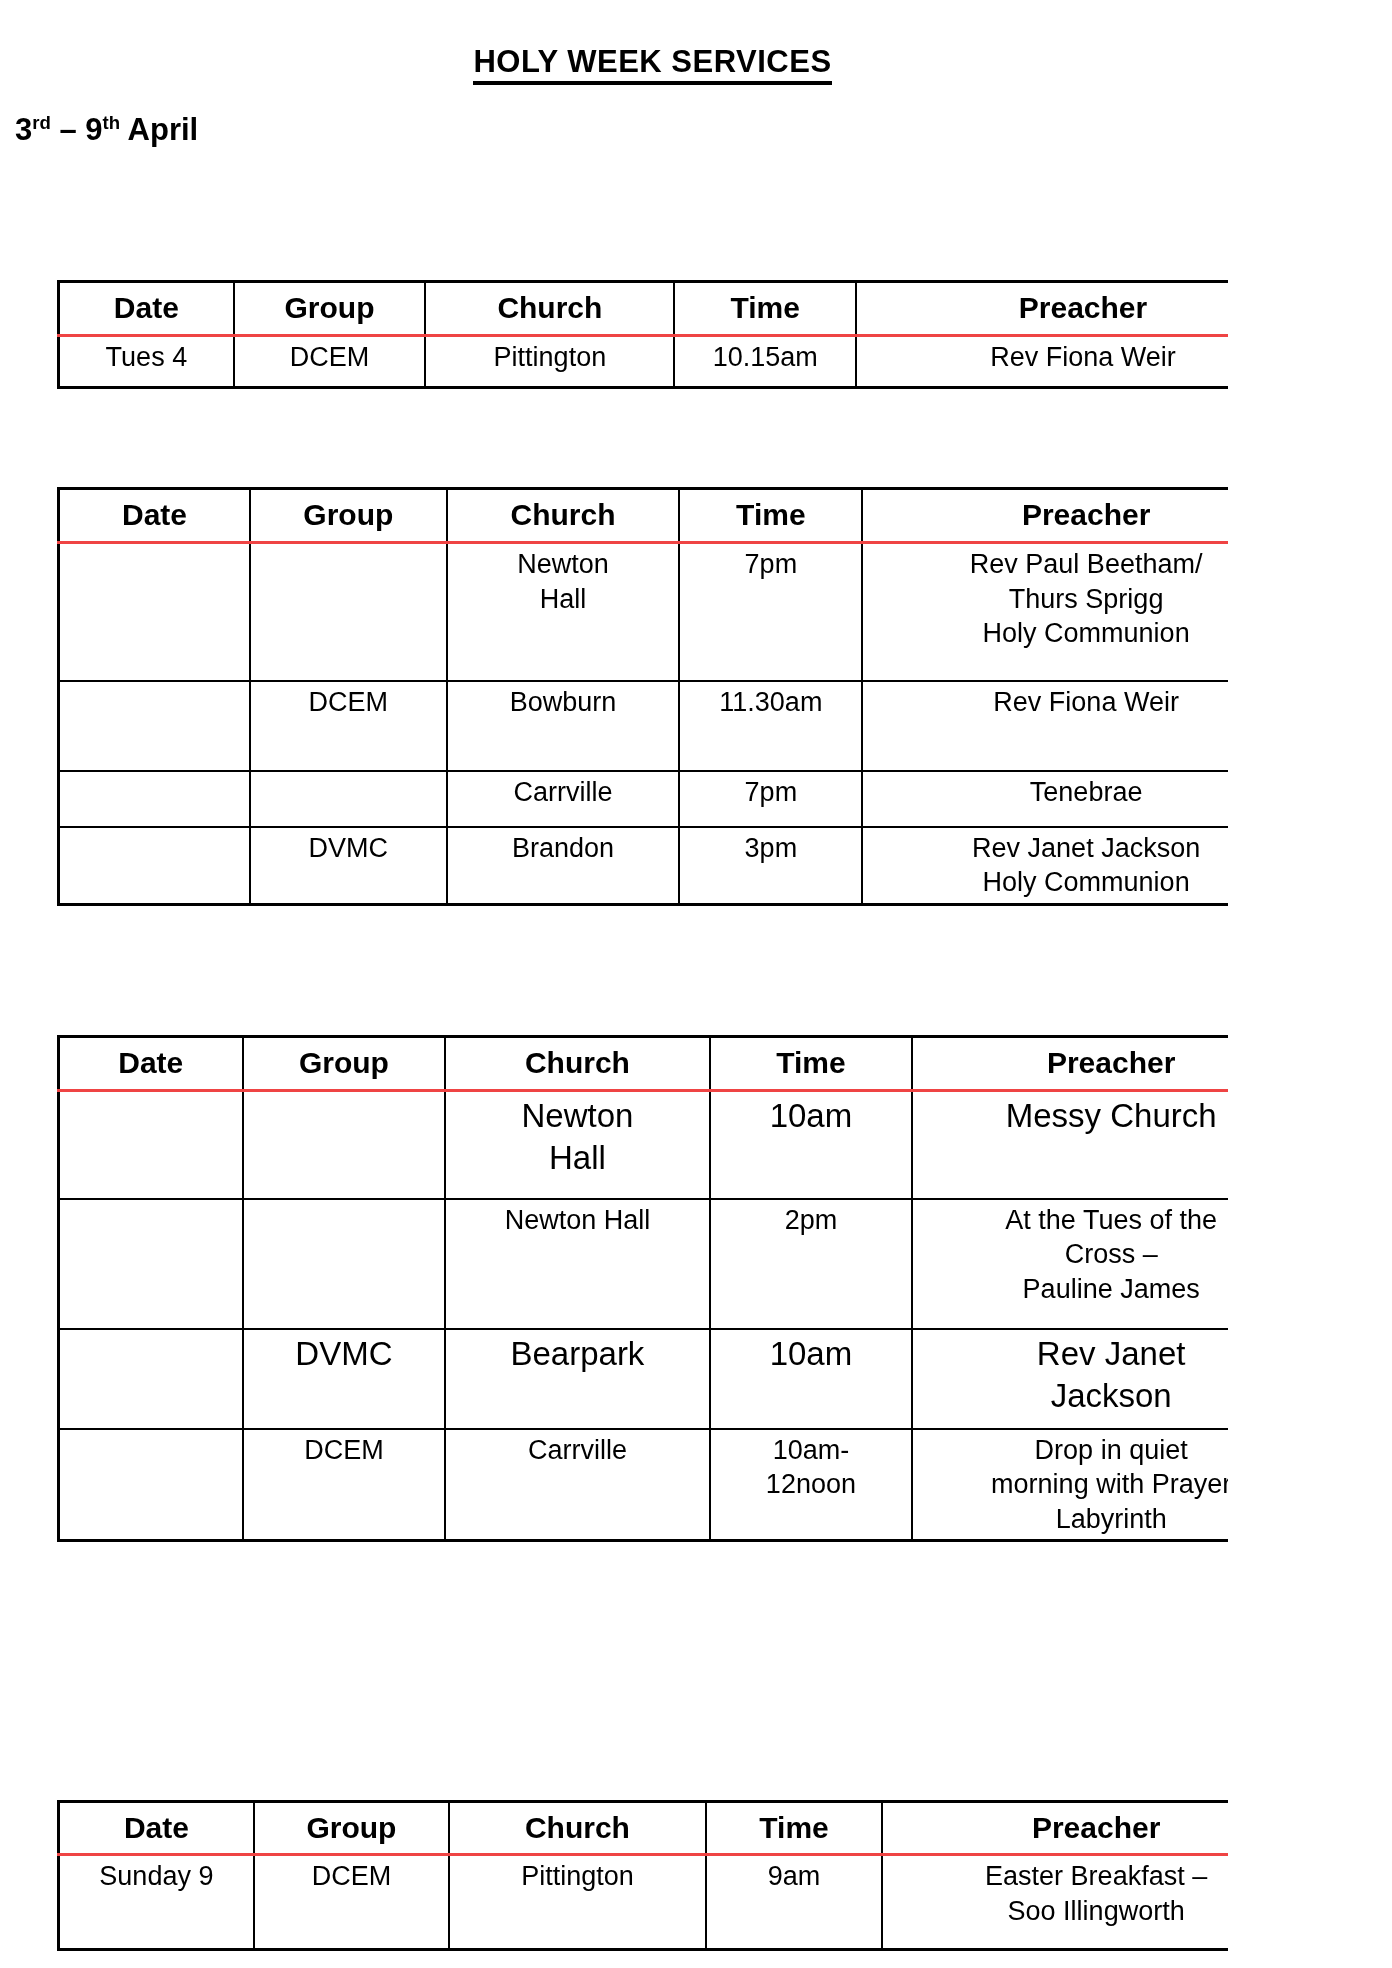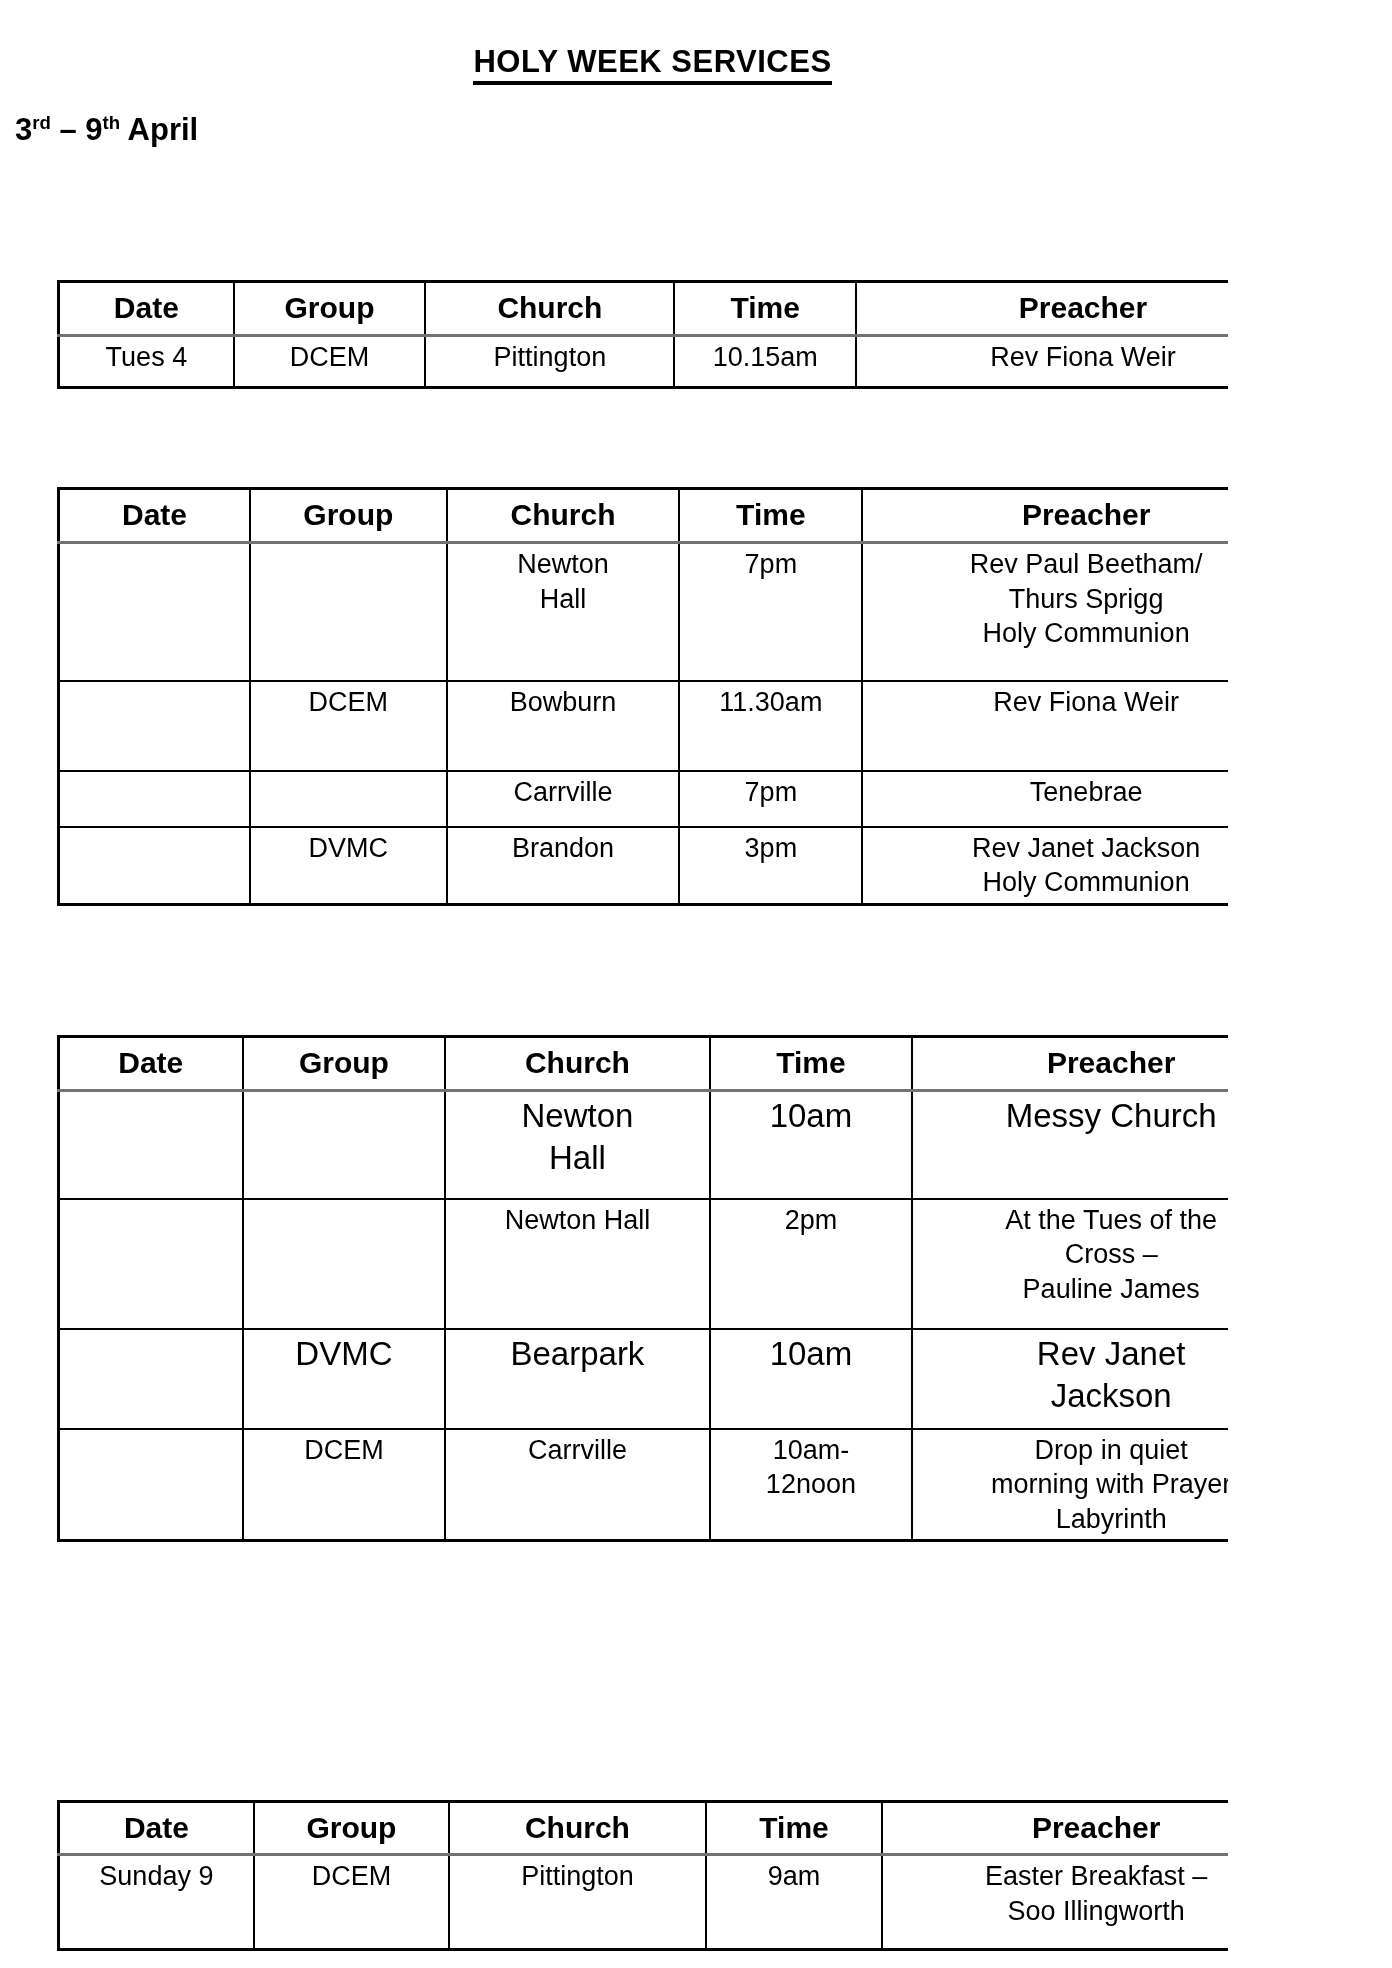--- a/index.html
+++ b/index.html
@@ -29,21 +29,21 @@
     border:3px solid #000;
   }
   th,td{
     border:2px solid #000;
     text-align:center;vertical-align:top;
     padding:3px 4px;
     font-size:27px;line-height:1.28;
     white-space:pre-line;
     overflow:hidden;
   }
-  th{font-weight:bold;font-size:30px;vertical-align:middle;border-bottom:3px solid #737373;padding:6px 4px;}
+  th{font-weight:bold;font-size:30px;vertical-align:middle;border-bottom:3px solid #ef4444;padding:6px 4px;}
   td.lg{font-size:33px;}
   td.pt{padding-top:8px;}
   .t1{top:280px;}
   .t2{top:487px;}
   .t3{top:1035px;}
   .t4{top:1800px;}
 </style>
 </head>
 <body>
 

